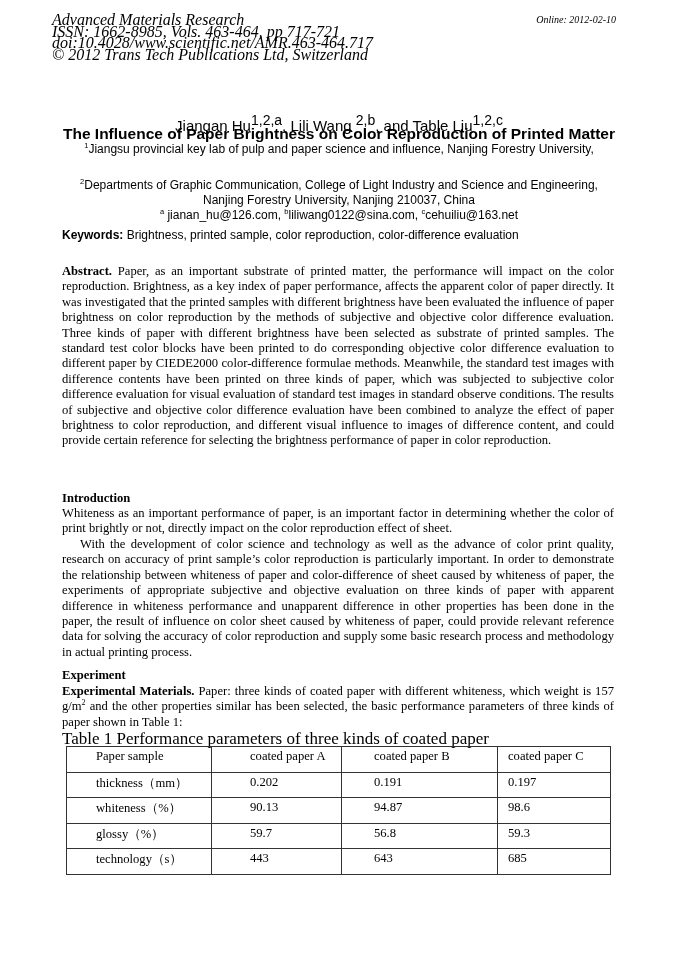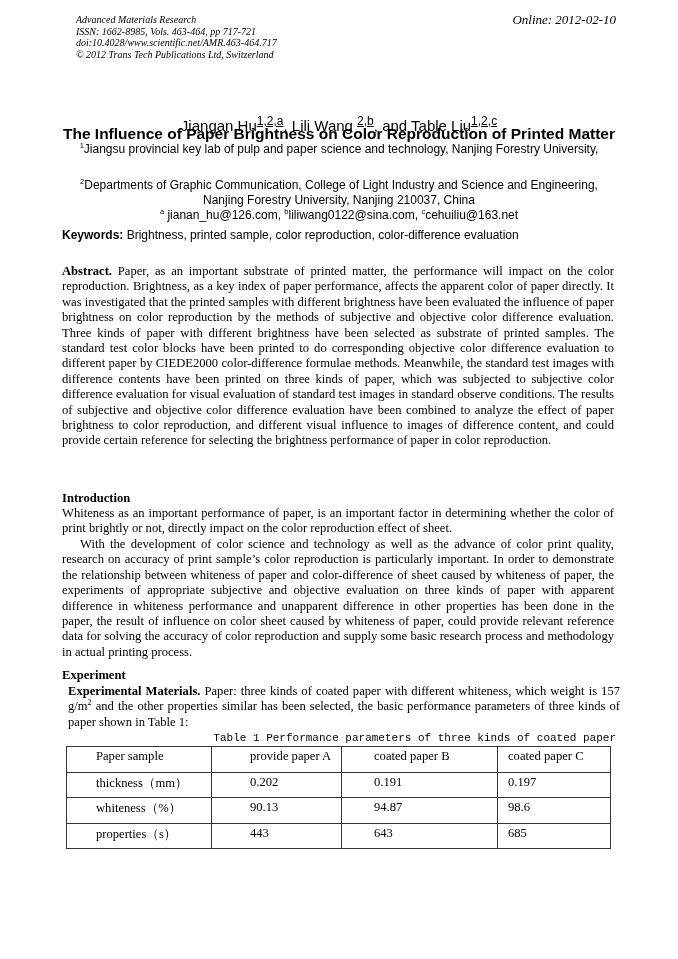--- a/index.html
+++ b/index.html
@@ -1,43 +1,43 @@
 <!DOCTYPE html>
 <html><head>
 <meta charset="utf-8">
 <style>
   html, body { margin: 0; padding: 0; background: #ffffff; }
   body { width: 678px; height: 959px; position: relative; overflow: hidden; color: #000; }
 
-  .header-left { position: absolute; left: 76px; top: 14px; font-family: "Liberation Serif", serif; font-style: italic; font-size: 10px; line-height: 11.5px; }
-  .header-right { position: absolute; right: 62px; top: 14px; font-family: "Liberation Serif", serif; font-style: italic; font-size: 13px; line-height: 11.5px; }
+  .header-left { position: absolute; left: 52px; top: 14px; font-family: "Liberation Serif", serif; font-style: italic; font-size: 16px; line-height: 11.5px; }
+  .header-right { position: absolute; right: 62px; top: 14px; font-family: "Liberation Serif", serif; font-style: italic; font-size: 10px; line-height: 11.5px; }
 
   .title { position: absolute; left: 62px; width: 554px; top: 81px; text-align: center; font-family: "Liberation Sans", sans-serif; font-weight: bold; font-size: 15.5px; line-height: 18px; margin-top: 44px; }
   .authors { position: absolute; left: 62px; width: 554px; top: 117px; text-align: center; font-family: "Liberation Sans", sans-serif; font-size: 15px; line-height: 18px; }
-  .authors sup { font-size: 12px; vertical-align: 6px; line-height: 0; text-decoration: underline; }
+  .authors sup { font-size: 14px; vertical-align: 6px; line-height: 0; }
 
   .affil { position: absolute; left: 62px; width: 554px; text-align: center; font-family: "Liberation Sans", sans-serif; font-size: 12px; line-height: 15px; }
   .affil sup { font-size: 7.5px; vertical-align: 5px; line-height: 0; }
   .affil1 { top: 142px; }
   .affil2 { top: 178px; }
 
   .keywords { position: absolute; left: 62px; width: 554px; top: 228px; font-family: "Liberation Sans", sans-serif; font-size: 12px; line-height: 15px; }
   .keywords b { font-weight: bold; }
 
   .body-text { position: absolute; left: 62px; width: 552px; font-family: "Liberation Serif", serif; font-size: 12.6px; line-height: 15.4px; text-align: justify; }
   .abstract { top: 264px; }
   .intro-h { top: 491px; font-weight: bold; }
   .intro-p1 { top: 506px; }
   .intro-p2 { top: 537px; text-indent: 18px; }
   .exp-h { top: 668px; font-weight: bold; }
-  .exp-p { top: 684px; margin-left: 6px; }
+  .exp-p { top: 684px; }
   .body-text b { font-weight: bold; }
   .body-text sup { font-size: 8px; vertical-align: 5px; line-height: 0; }
 
-  .table-caption { position: absolute; left: 62px; width: 554px; top: 731px; text-align: right; font-family: Liberation Mono, monospace; font-size: 11px; line-height: 15px; }
+  .table-caption { position: absolute; left: 62px; width: 554px; top: 731px; text-align: left; font-family: Liberation Serif, serif; font-size: 17px; line-height: 15px; }
 
   table.params { position: absolute; left: 66px; top: 746px; border-collapse: collapse; font-family: "Liberation Serif", serif; font-size: 12.6px; }
   table.params td { border: 1px solid #333; height: 25.5px; vertical-align: top; padding: 2px 0 0 16px; box-sizing: border-box; }
   table.params td.c0 { width: 145px; }
   table.params td.c1 { width: 130px; padding-left: 38px; }
   table.params td.c2 { width: 156px; padding-left: 32px; margin-top: 42px; }
   table.params td.c3 { width: 113px; padding-left: 10px; }
   table.params td.c0.indent { padding-left: 29px; }
   table.params td.c0.flush { padding-left: 4px; }
   .vthick { border-left-width: 1.5px !important; border-left-color: #444 !important; }
@@ -53,21 +53,21 @@
 </div>
 <div class="header-right">Online: 2012-02-10</div>
 
 <div class="title">The Influence of Paper Brightness on Color Reproduction of Printed Matter</div>
 
 <div class="authors">
   <span>Jiangan Hu</span><sup>1,2,a</sup><span>, </span><span>Lili Wang </span><sup>2,b</sup><span>, and </span><span>Table Liu</span><sup>1,2,c</sup>
 </div>
 
 <div class="affil affil1">
-  <div><sup>1</sup><span>Jiangsu provincial key lab of pulp and paper science and technology, Nanjing Forestry University,</span></div>
+  <div><sup>1</sup><span>Jiangsu provincial key lab of pulp and paper science and influence, Nanjing Forestry University,</span></div>
 </div>
 <div class="affil affil2">
   <div><sup>2</sup><span>Departments of Graphic Communication, College of Light Industry and Science and Engineering,</span></div>
   <div>Nanjing Forestry University, Nanjing 210037, China</div>
   <div><sup>a</sup><span> jianan_hu@126.com, </span><sup>b</sup><span>liliwang0122@sina.com, </span><sup>c</sup><span>cehuiliu@163.net</span></div>
 </div>
 
 <div class="keywords"><b>Keywords:</b><span> Brightness, printed sample, color reproduction, color-difference evaluation</span></div>
 
 <div class="body-text abstract"><b>Abstract.</b><span> Paper, as an important substrate of printed matter, the performance will impact on the color reproduction. Brightness, as a key index of paper performance, affects the apparent color of paper directly. It was investigated that the printed samples with different brightness have been evaluated the influence of paper brightness on color reproduction by the methods of subjective and objective color difference evaluation. Three kinds of paper with different brightness have been selected as substrate of printed samples. The standard test color blocks have been printed to do corresponding objective color difference evaluation to different paper by CIEDE2000 color-difference formulae methods. Meanwhile, the standard test images with difference contents have been printed on three kinds of paper, which was subjected to subjective color difference evaluation for visual evaluation of standard test images in standard observe conditions. The results of subjective and objective color difference evaluation have been combined to analyze the effect of paper brightness to color reproduction, and different visual influence to images of difference content, and could provide certain reference for selecting the brightness performance of paper in color reproduction.</span></div>
@@ -77,36 +77,42 @@
 <div class="body-text intro-p2">With the development of color science and technology as well as the advance of color print quality, research on accuracy of print sample’s color reproduction is particularly important. In order to demonstrate the relationship between whiteness of paper and color-difference of sheet caused by whiteness of paper, the experiments of appropriate subjective and objective evaluation on three kinds of paper with apparent difference in whiteness performance and unapparent difference in other properties has been done in the paper, the result of influence on color sheet caused by whiteness of paper, could provide relevant reference data for solving the accuracy of color reproduction and supply some basic research process and methodology in actual printing process.</div>
 
 <div class="body-text exp-h">Experiment</div>
 <div class="body-text exp-p"><b>Experimental Materials.</b><span> Paper: three kinds of coated paper with different whiteness, which weight is 157 g/m</span><sup>2</sup><span> and the other properties similar has been selected, the basic performance parameters of three kinds of paper shown in Table 1:</span></div>
 
 <div class="table-caption">Table 1 Performance parameters of three kinds of coated paper</div>
 <table class="params">
   <tbody>
       <tr>
     <td class="c0 indent">Paper sample</td>
-    <td class="c1 vthick" style="padding-left:38px;">provide paper A</td>
+    <td class="c1 vthick" style="padding-left:38px;">coated paper A</td>
     <td class="c2 vthick">coated paper B</td>
     <td class="c3">coated paper C</td>
   </tr>
   <tr>
     <td class="c0 indent">thickness（mm）</td>
     <td class="c1 vthick">0.202</td>
     <td class="c2 vthick">0.191</td>
     <td class="c3">0.197</td>
   </tr>
   <tr>
     <td class="c0 indent">whiteness（%）</td>
     <td class="c1 vthick">90.13</td>
     <td class="c2 vthick">94.87</td>
     <td class="c3">98.6</td>
   </tr>
   <tr>
-    <td class="c0 indent">properties（s）</td>
+    <td class="c0 indent">glossy（%）</td>
+    <td class="c1 vthick">59.7</td>
+    <td class="c2 vthick">56.8</td>
+    <td class="c3">59.3</td>
+  </tr>
+  <tr>
+    <td class="c0 indent">technology（s）</td>
     <td class="c1 vthick">443</td>
     <td class="c2 vthick">643</td>
     <td class="c3">685</td>
   </tr>
 </tbody>
   </table>
 
 </body></html>

